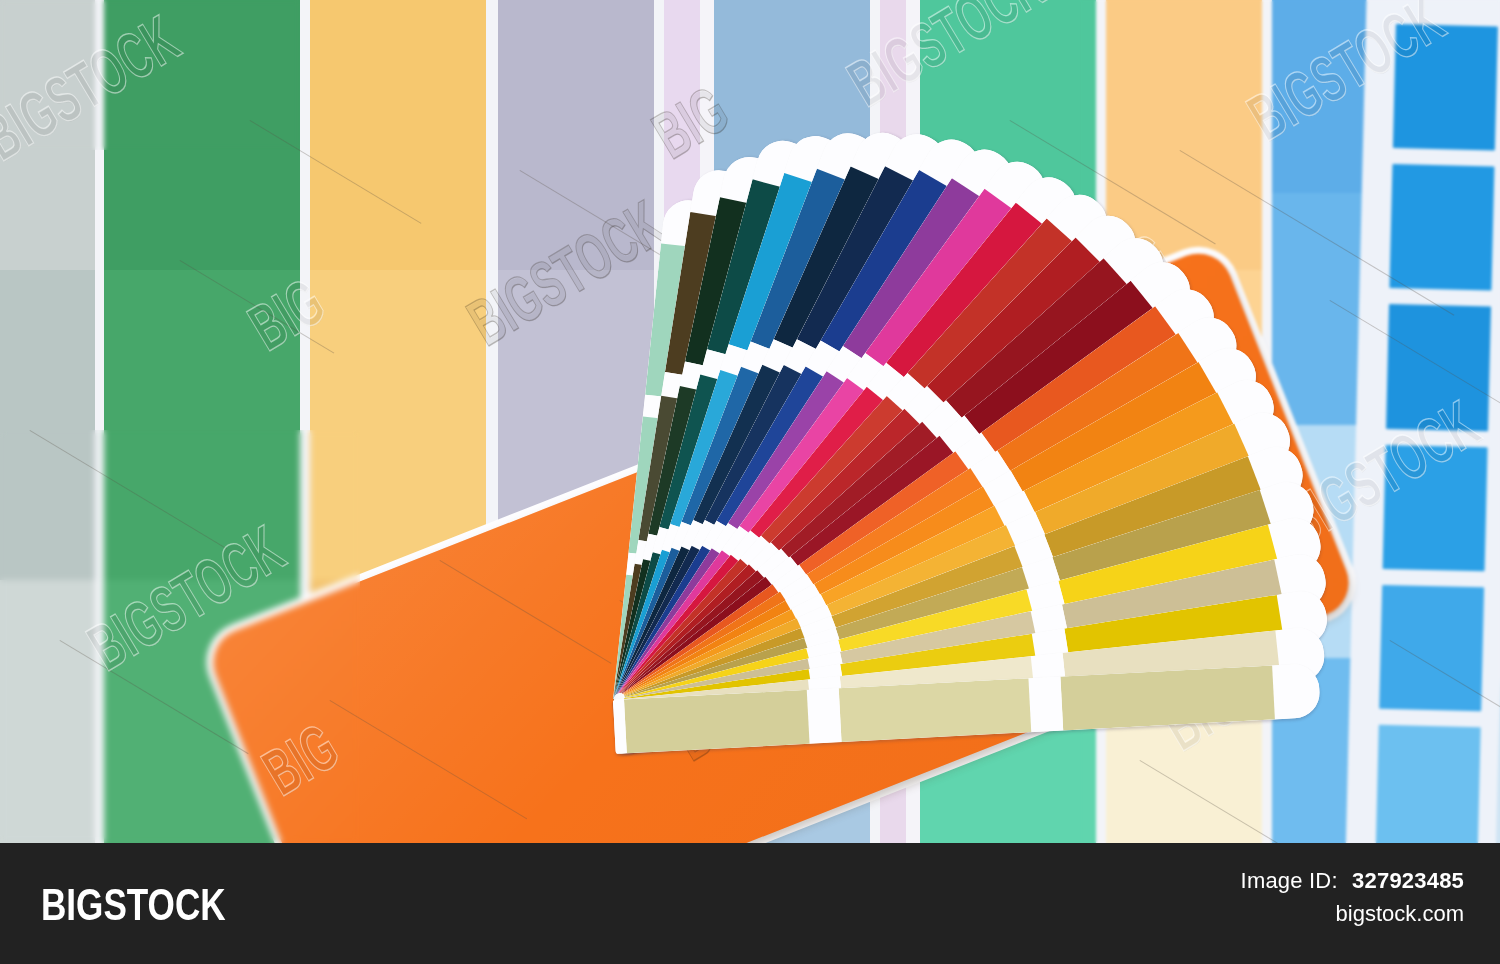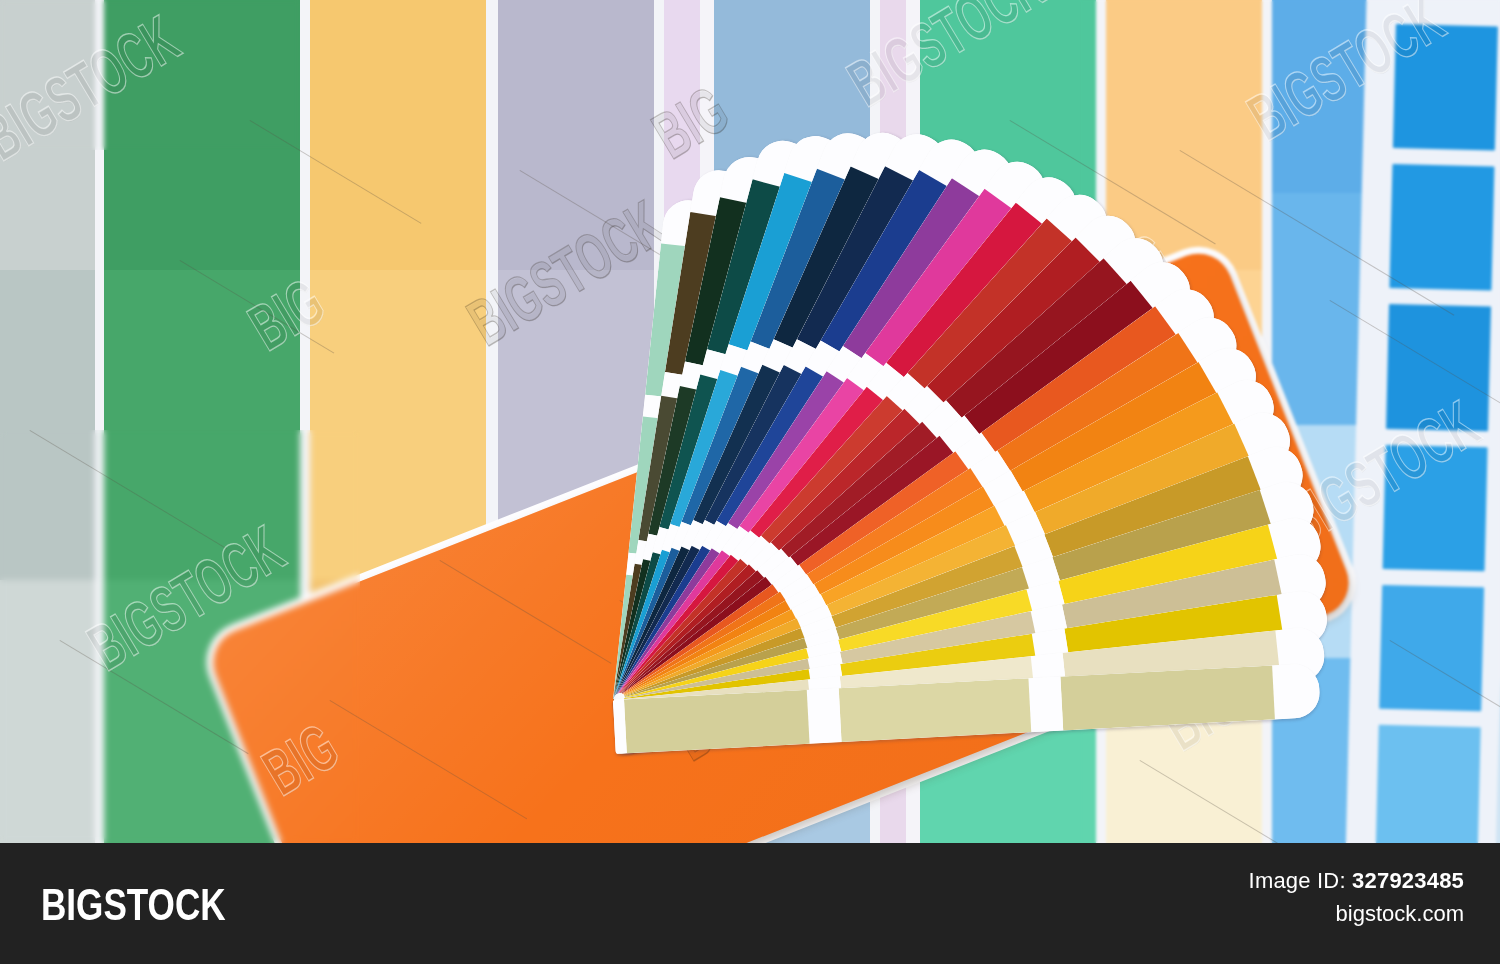--- a/index.html
+++ b/index.html
@@ -145,21 +145,21 @@
     letter-spacing:0px;
     color:#ffffff;
     transform:scaleX(0.78);
     transform-origin:0 0;
   }
   #img-id {
     position:absolute; right:36px; top:25px;
     font-size:22px; color:#ffffff; text-align:right;
     letter-spacing:0.2px;
   }
-  #img-id b { font-weight:700; }
+  #img-id b { font-weight:700;margin-left:8px; }
   #site {
     position:absolute; right:36px; top:58px;
     font-size:22px; color:#ffffff; text-align:right;
   }
 </style>
 </head>
 <body>
 
 <div id="stage">
 

